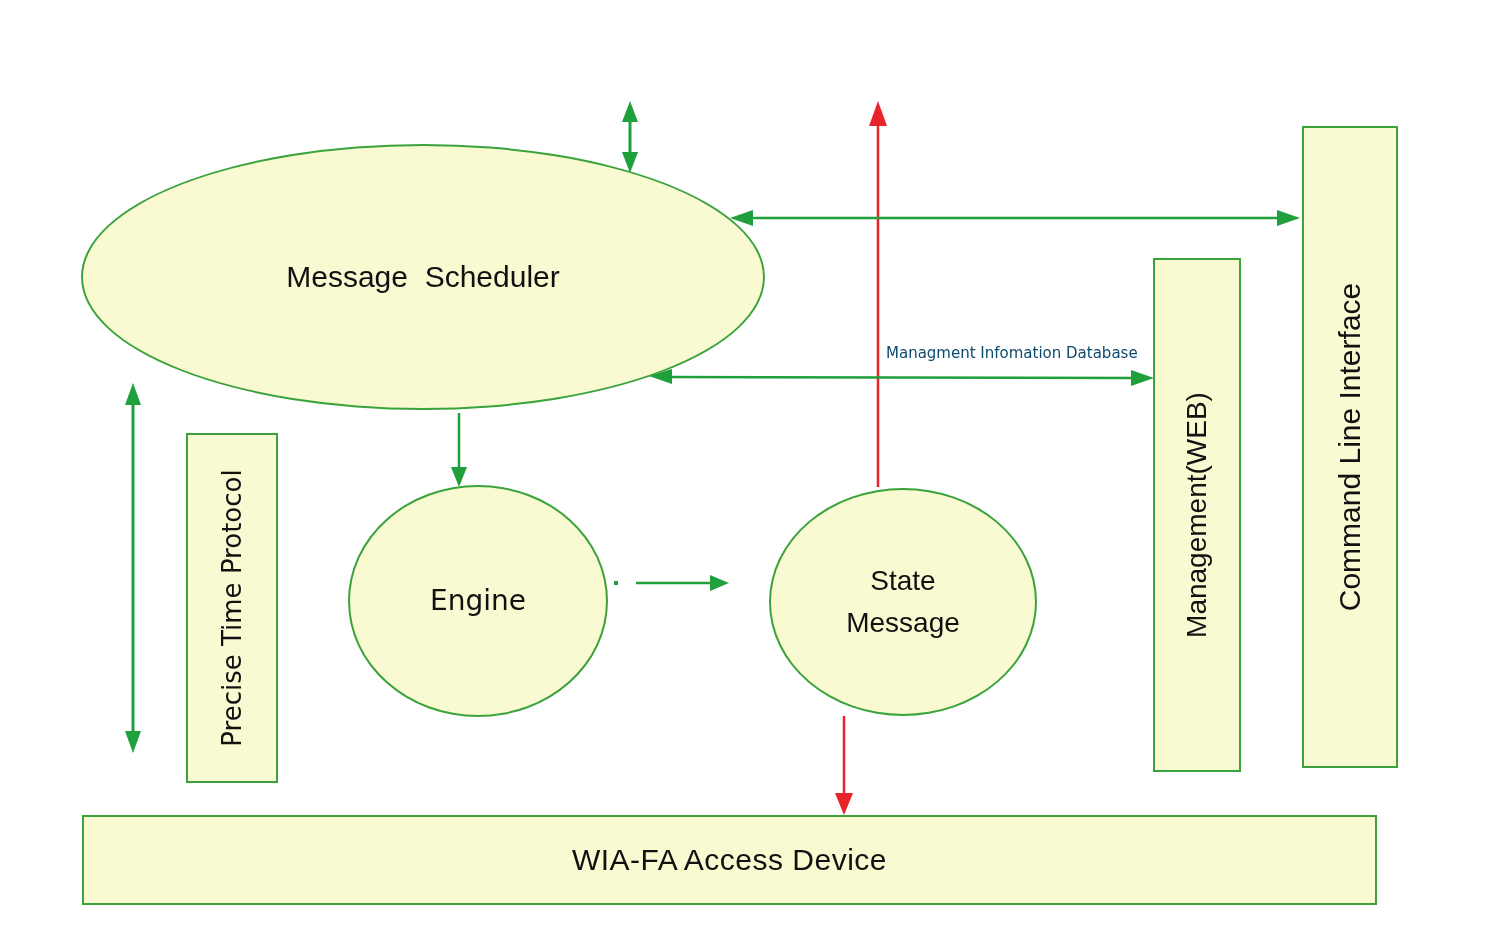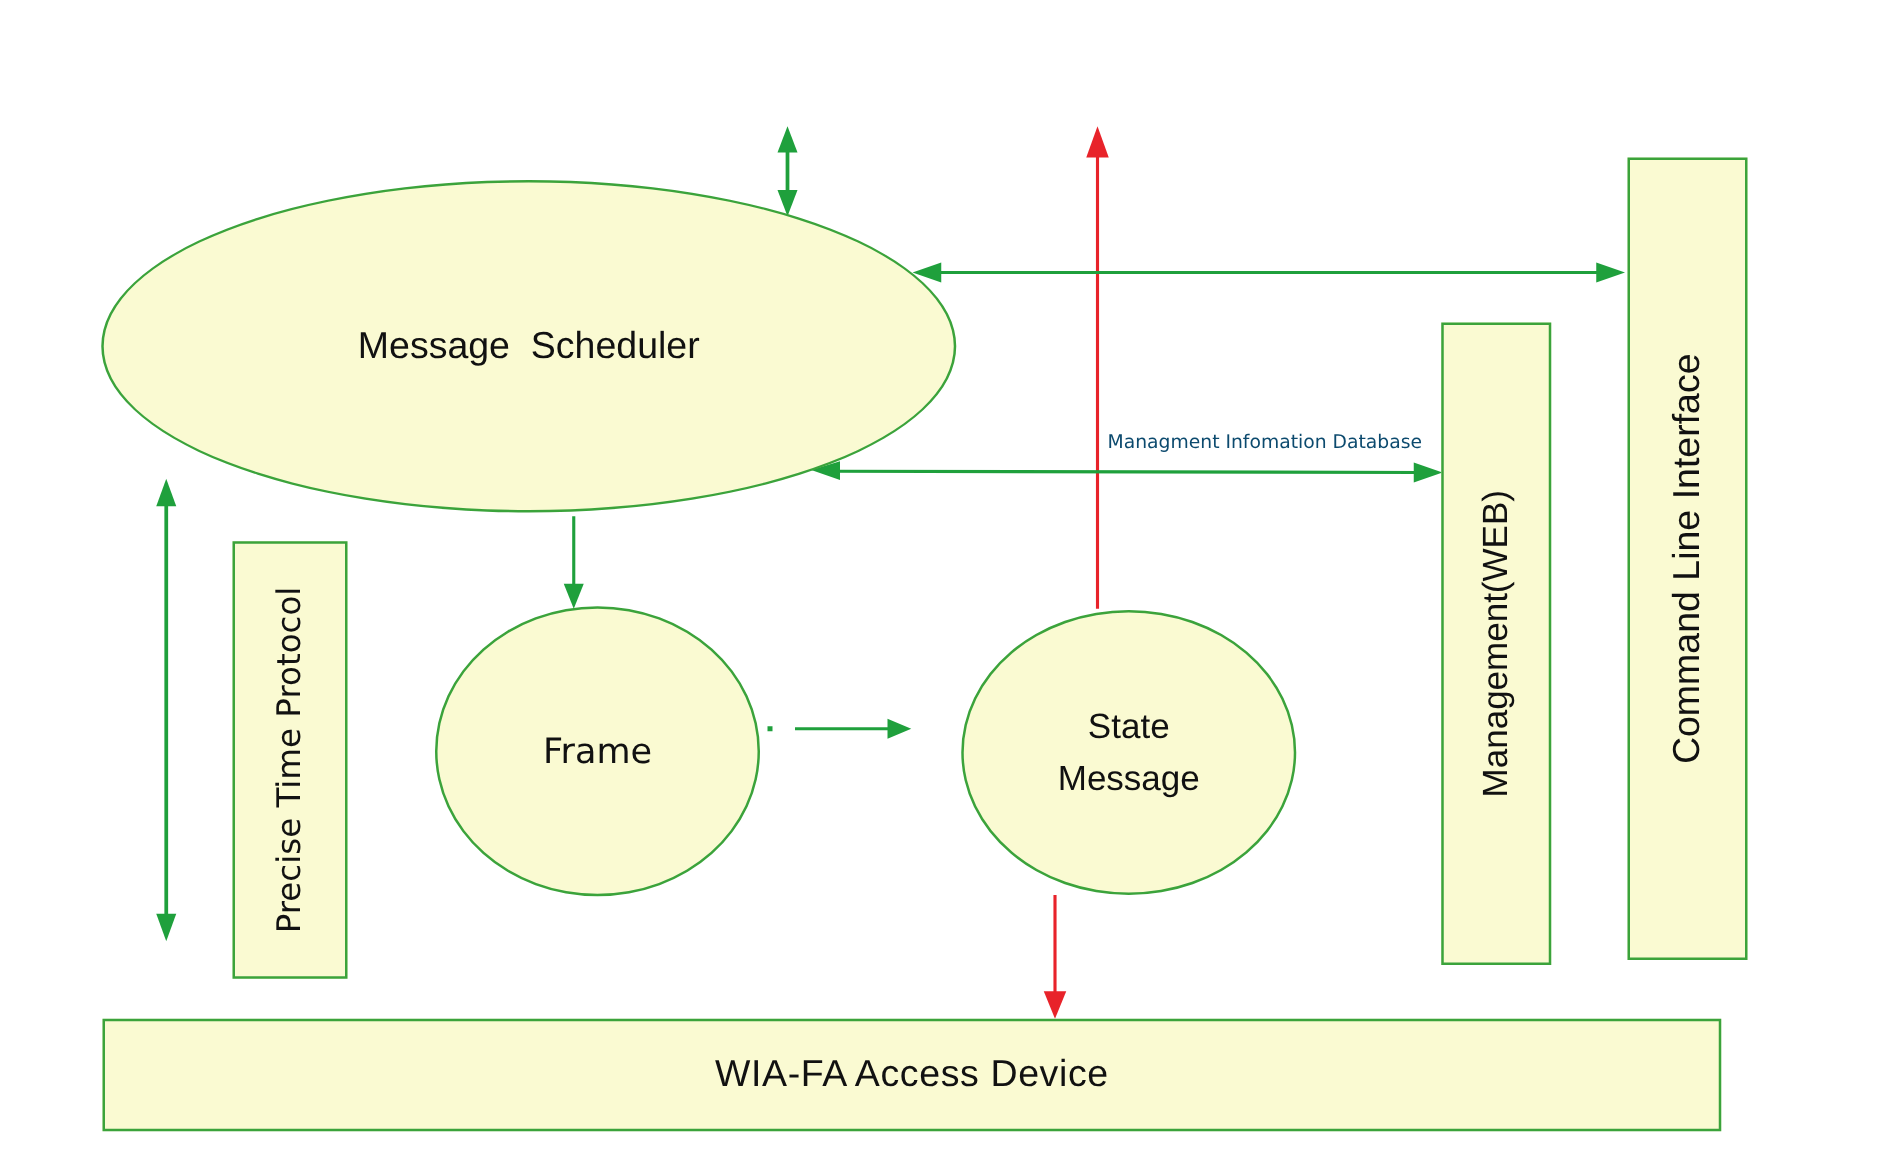--- a/index.html
+++ b/index.html
@@ -128,21 +128,21 @@
 
   <div class="node ellipse" style="left:81px; top:144px; width:684px; height:266px;">
     <span class="lbl">Message  Scheduler</span>
   </div>
 
   <div class="node vbox ptp" style="left:186px; top:433px; width:92px; height:350px;">
     <span class="vlabel">Precise Time Protocol</span>
   </div>
 
   <div class="node circle fve" style="left:348px; top:485px; width:260px; height:232px;">
-    <span class="line">Frame</span>
+    <span class="line">Engine</span>
   </div>
 
   <div class="node circle sm" style="left:769px; top:488px; width:268px; height:228px;">
     <span class="line">State</span>
     <span class="line">Message</span>
   </div>
 
   <div class="node vbox mw" style="left:1153px; top:258px; width:88px; height:514px;">
     <span class="vlabel">Management(WEB)</span>
   </div>

